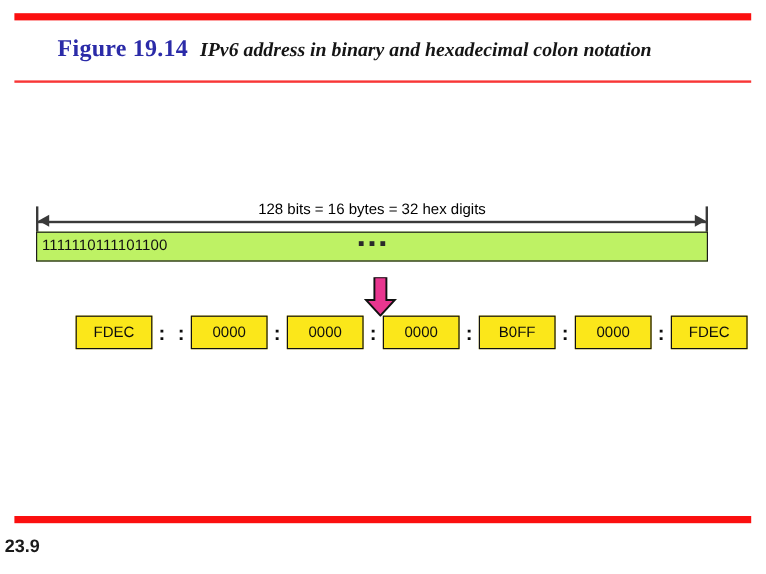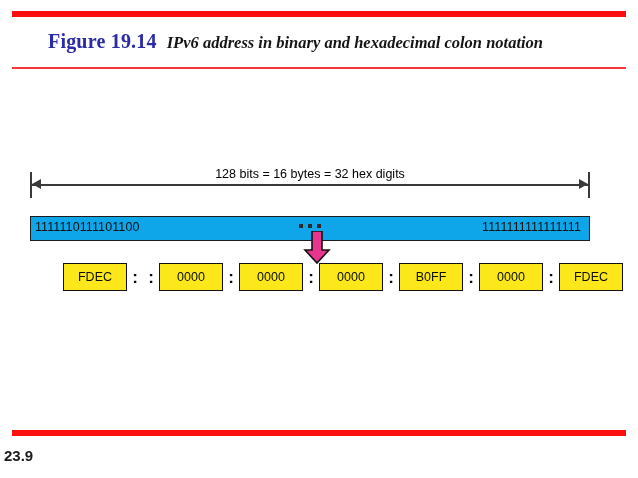--- a/index.html
+++ b/index.html
@@ -131,25 +131,25 @@
   }
   .arrowhead.right {
     left: 579px;
     border-left: 9px solid #3a3a3a;
   }
 
   
   .binary-box {
     position: absolute;
     left: 30px;
-    top: 216px;
+    top: 193px;
     width: 560px;
     height: 25px;
     border: 1.6px solid #1c1c1c;
-    background: #0ea5e9;
+    background: #bef264;
   }
   .binary-left, .binary-right {
     position: absolute;
     top: 3px;
     font-family: "Liberation Sans", sans-serif;
     font-size: 12.5px;
     color: #111111;
     letter-spacing: 0.1px;
   }
   .binary-left  { left: 4px; }
@@ -234,21 +234,20 @@
   <div class="arrowhead left"></div>
   <div class="arrowhead right"></div>
 
   <div class="binary-box">
     <span class="binary-left">1111110111101100</span>
     <span class="ellipsis">
       <span></span>
         <span></span>
         <span></span>
     </span>
-    <span class="binary-right">1111111111111111</span>
   </div>
 
   <svg class="down-arrow" viewBox="0 0 28 33">
     <polygon points="9,0 19,0 19,19 26,19 14,32 2,19 9,19" fill="#e8368f" stroke="#111111" stroke-width="1.6" stroke-linejoin="miter"></polygon>
   </svg>
 
   <div class="hex-row">
     <div class="hex-box">FDEC</div>
     <div class="colon">:</div>
     <div class="colon">:</div>

